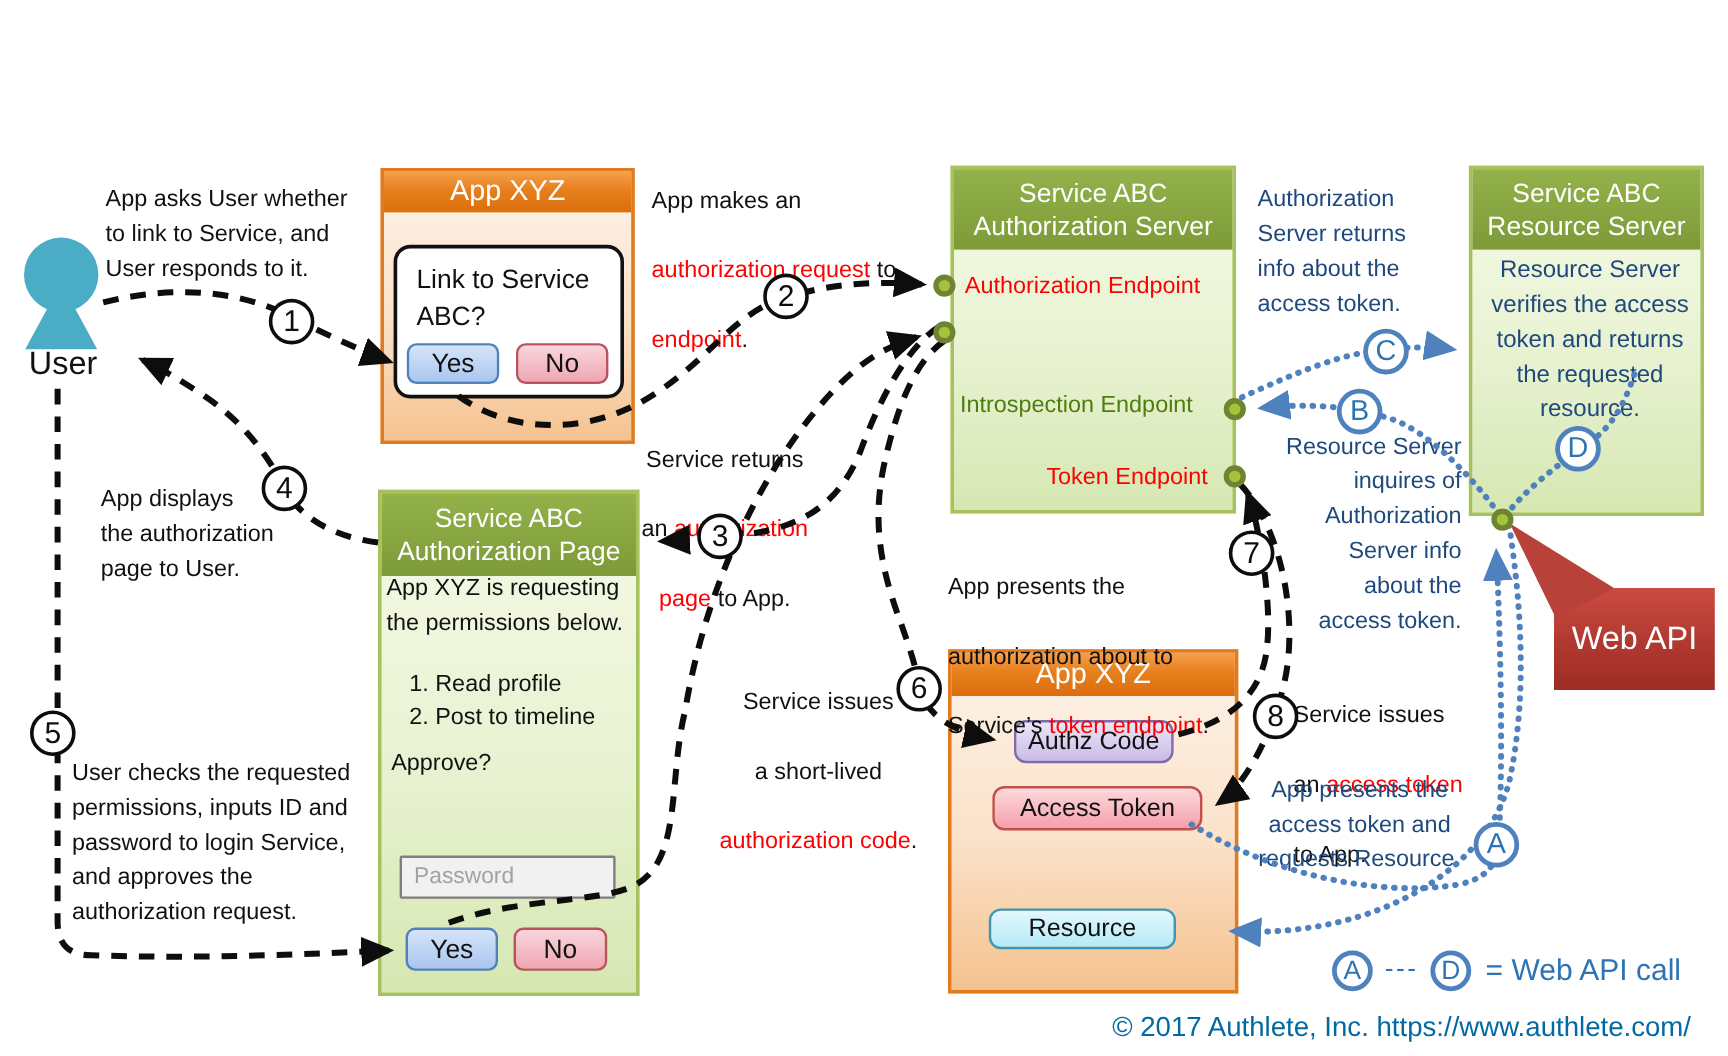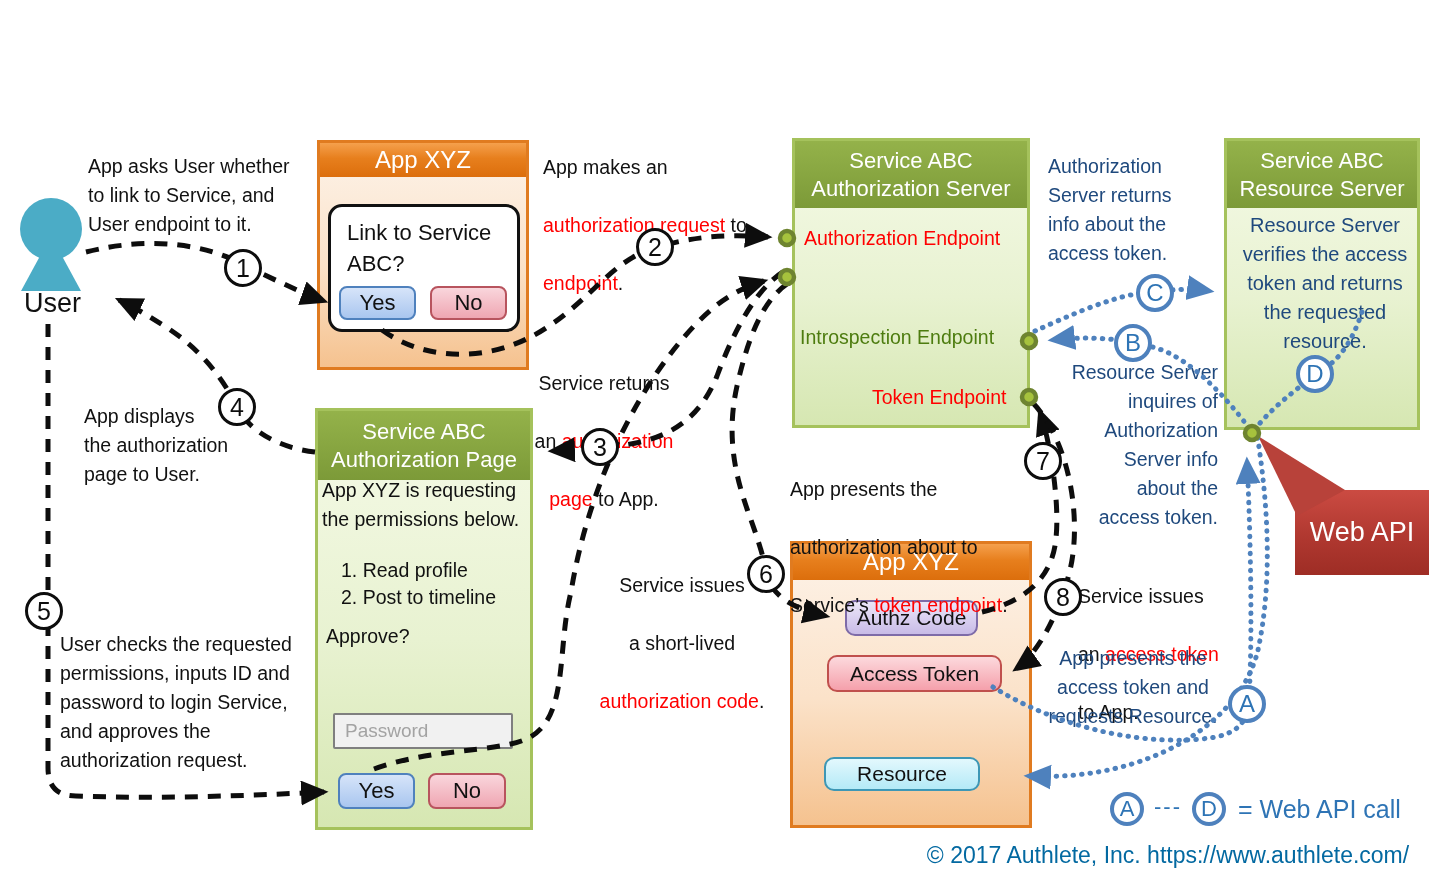--- a/index.html
+++ b/index.html
@@ -126,21 +126,21 @@
     <div class="head" style="height:36px;font-size:24px">App XYZ</div>
   </div>
   <div class="chip chip-authz" style="left:845px;top:600px;width:133px;height:36px">Authz Code</div>
   <div class="chip chip-token" style="left:827px;top:655px;width:175px;height:37px">Access Token</div>
   <div class="chip chip-resource" style="left:824px;top:757px;width:156px;height:34px">Resource</div>
 
   <div id="webapi">Web API</div>
 
   <div class="ann" style="left:88px;top:152px;width:236px">App asks User whether
 to link to Service, and
-User endpoint to it.</div>
+User responds to it.</div>
 
   <div class="ann" style="left:543px;top:124px;width:245px">
     <div><span>App makes an</span></div>
     <div><span class="red">authorization request</span><span> to</span></div>
     <div><span class="red">endpoint</span><span>.</span></div>
   </div>
 
   <div class="ann" style="left:516px;top:340px;width:176px;text-align:center">
     <div><span>Service returns</span></div>
     <div><span>an </span><span class="red">authorization</span></div>

